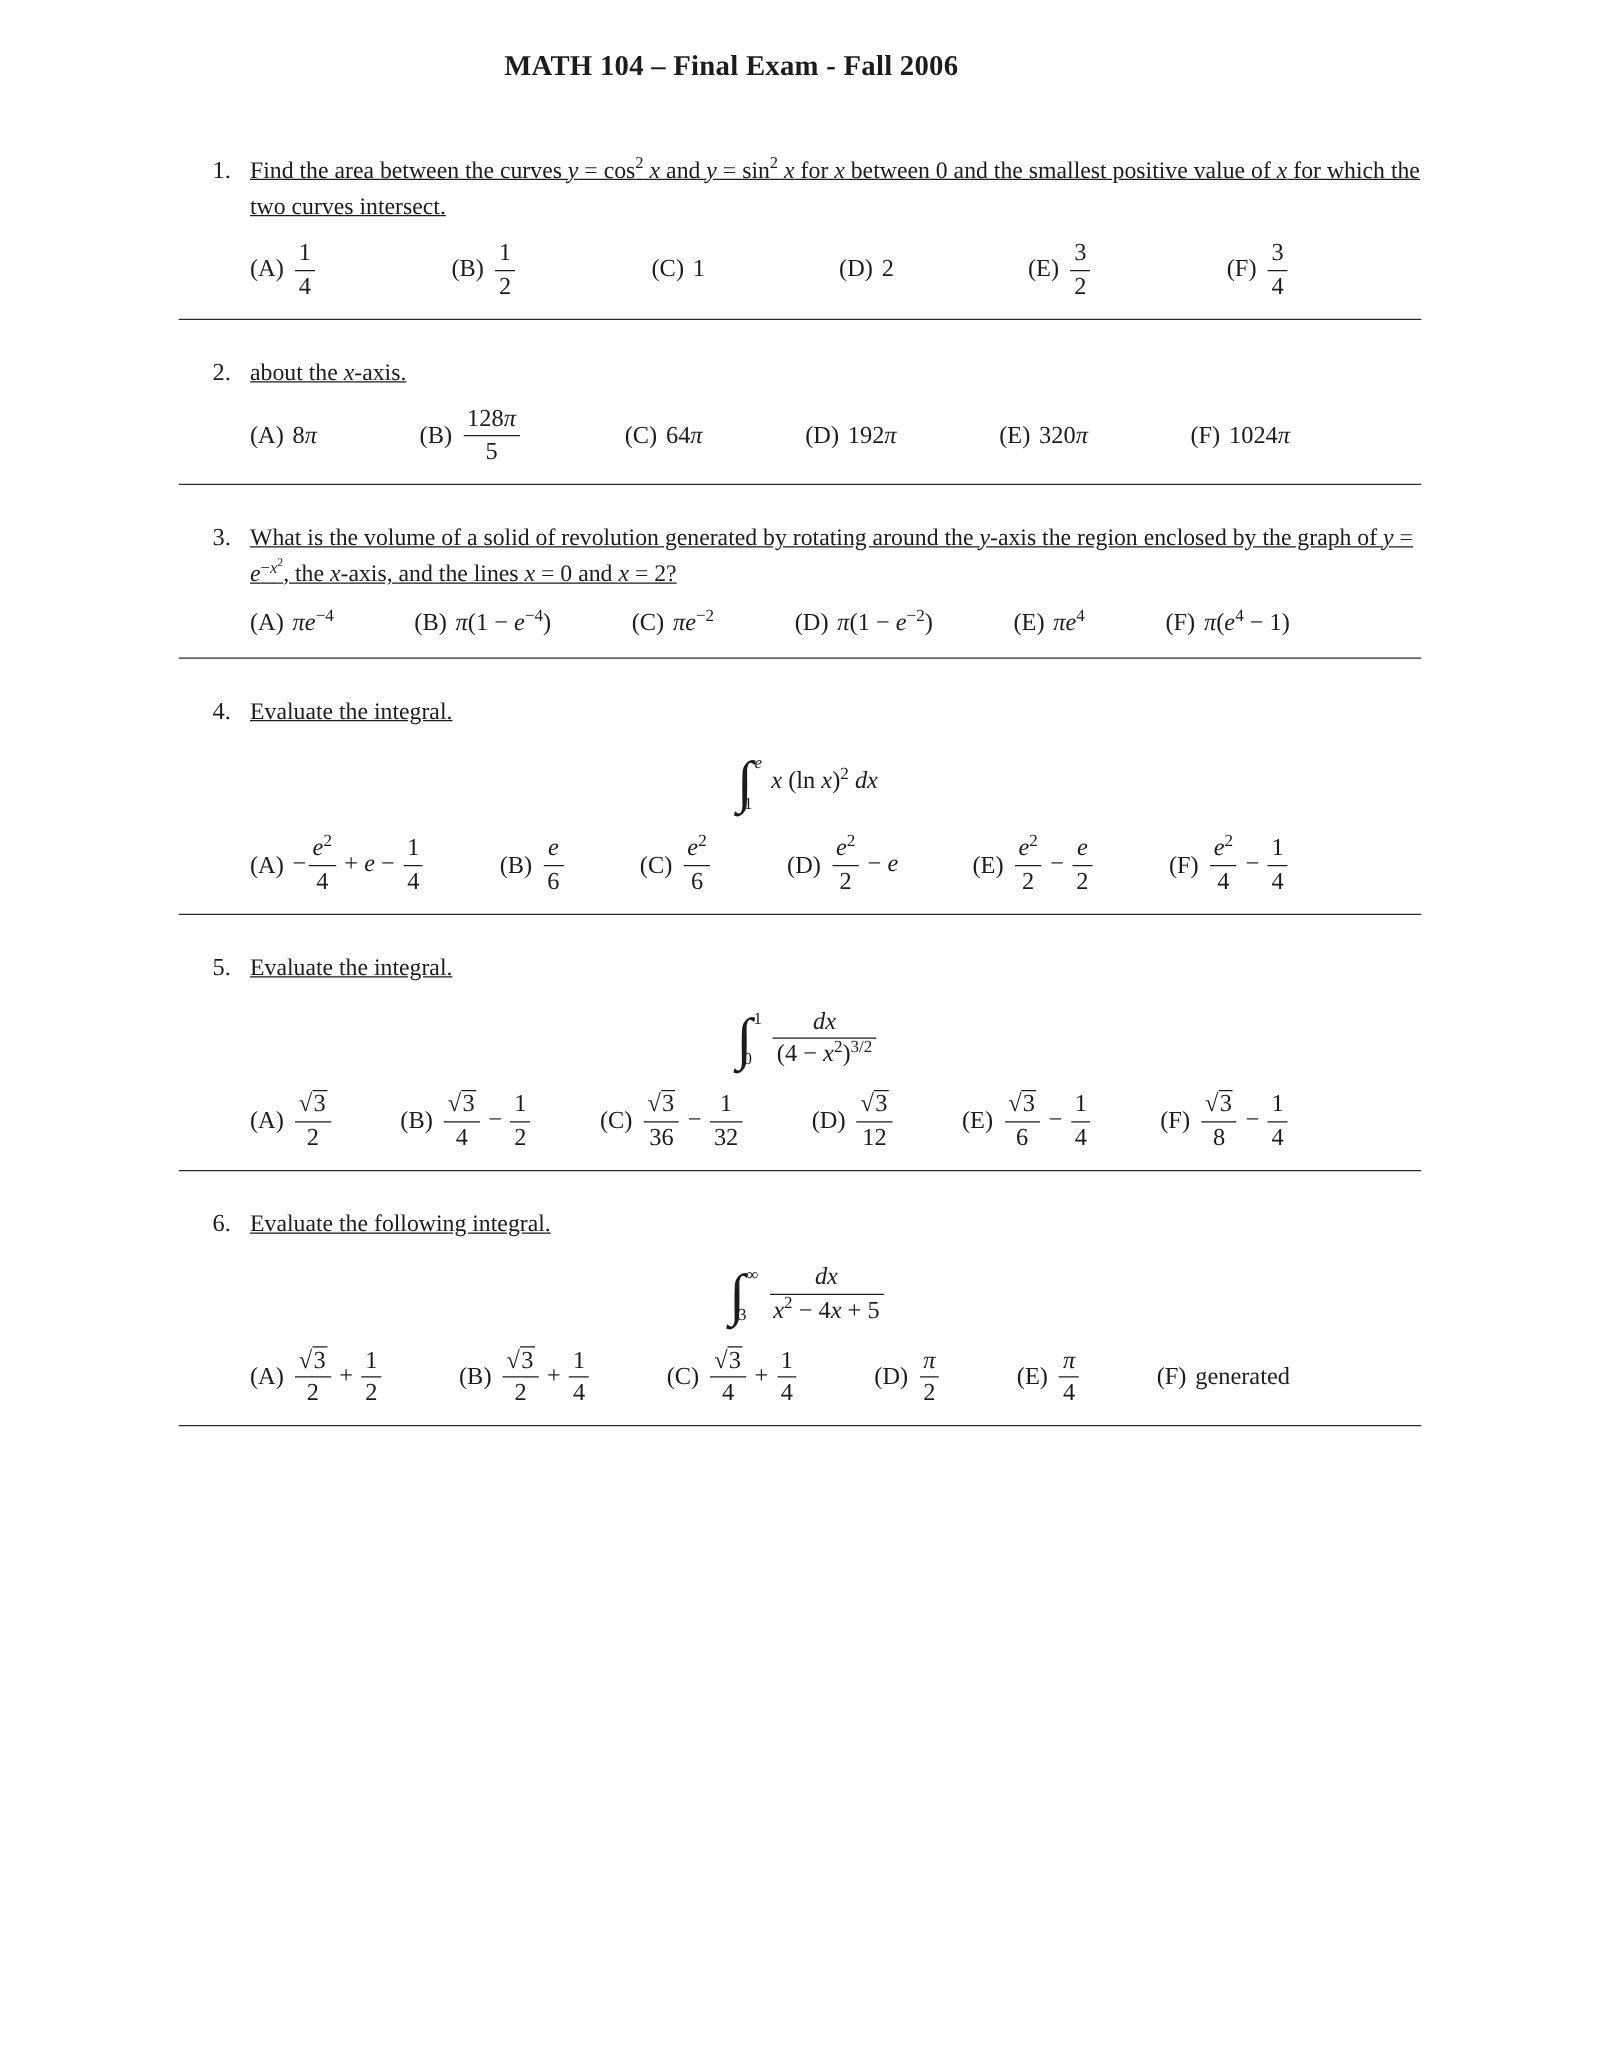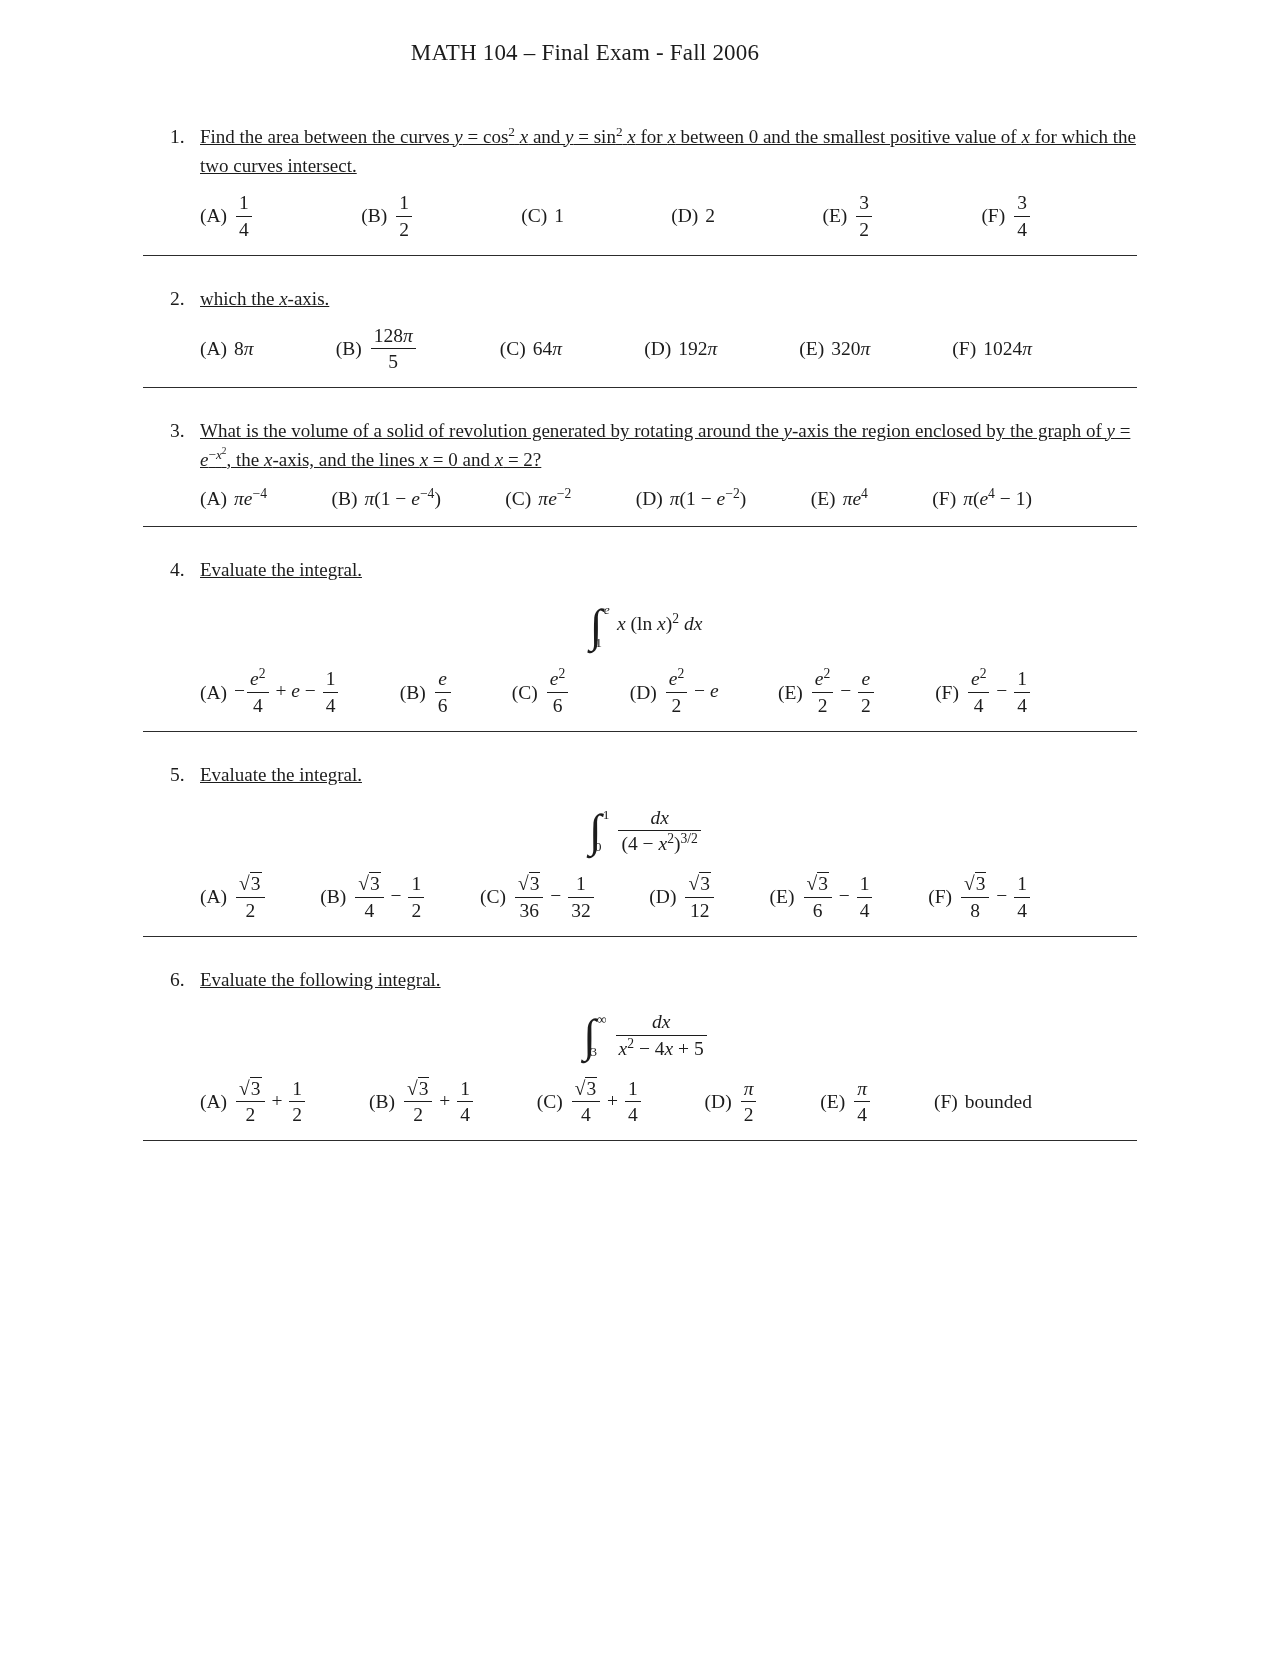--- a/index.html
+++ b/index.html
@@ -4,21 +4,21 @@
 <style>
   html,body{margin:0;padding:0;}
   body{
     width:1280px;height:1656px;background:#ffffff;color:#1c1c1c;
     font-family:"Liberation Serif","DejaVu Serif",serif;
     -webkit-font-smoothing:antialiased;
   }
   .page{position:relative;width:1280px;height:1656px;overflow:hidden;background:#fff;}
   .content{position:absolute;left:143px;top:0;width:994px;}
   .title{
-    font-weight:normal;font-size:23px;line-height:30px;text-align:center;
+    font-weight:bold;font-size:23px;line-height:30px;text-align:center;
     margin:38px 110px 16px 0;letter-spacing:.2px;
   }
   .question{
     position:relative;margin-top:28px;padding:0 0 14px 57px;
     border-bottom:1.7px solid #2c2c2c;
   }
   .question:first-of-type{margin-top:54px;}
   .qnum{position:absolute;left:27px;top:0;font-size:19.5px;line-height:29px;}
   .qbody{font-size:19px;line-height:29px;text-decoration:underline;}
   .display{
@@ -86,21 +86,21 @@
               <span class="amath"><span class="frac"><span class="fnum"><span class="mt">3</span></span><span class="fden"><span class="mt">2</span></span></span></span>
             </span>
             <span class="answer">
               <span class="alabel">(F)</span>
               <span class="amath"><span class="frac"><span class="fnum"><span class="mt">3</span></span><span class="fden"><span class="mt">4</span></span></span></span>
             </span>
           </div>
         </div>
         <div class="question">
           <span class="qnum">2.</span>
-          <div class="qbody"><span class="mt">which the </span><span class="mi">x</span><span class="mt">-axis.</span></div>
+          <div class="qbody"><span class="mt">about the </span><span class="mi">x</span><span class="mt">-axis.</span></div>
           <div class="answers">
             <span class="answer">
               <span class="alabel">(A)</span>
               <span class="amath"><span class="mt">8</span><span class="mi">π</span></span>
             </span>
             <span class="answer">
               <span class="alabel">(B)</span>
               <span class="amath"><span class="frac"><span class="fnum"><span class="mt">128</span><span class="mi">π</span></span><span class="fden"><span class="mt">5</span></span></span></span>
             </span>
             <span class="answer">
@@ -251,19 +251,19 @@
             <span class="answer">
               <span class="alabel">(D)</span>
               <span class="amath"><span class="frac"><span class="fnum"><span class="mi">π</span></span><span class="fden"><span class="mt">2</span></span></span></span>
             </span>
             <span class="answer">
               <span class="alabel">(E)</span>
               <span class="amath"><span class="frac"><span class="fnum"><span class="mi">π</span></span><span class="fden"><span class="mt">4</span></span></span></span>
             </span>
             <span class="answer">
               <span class="alabel">(F)</span>
-              <span class="amath"><span class="mt">bounded</span></span>
+              <span class="amath"><span class="mt">generated</span></span>
             </span>
           </div>
         </div>
       </div>
   </div>
 </div>
 
 </body></html>

